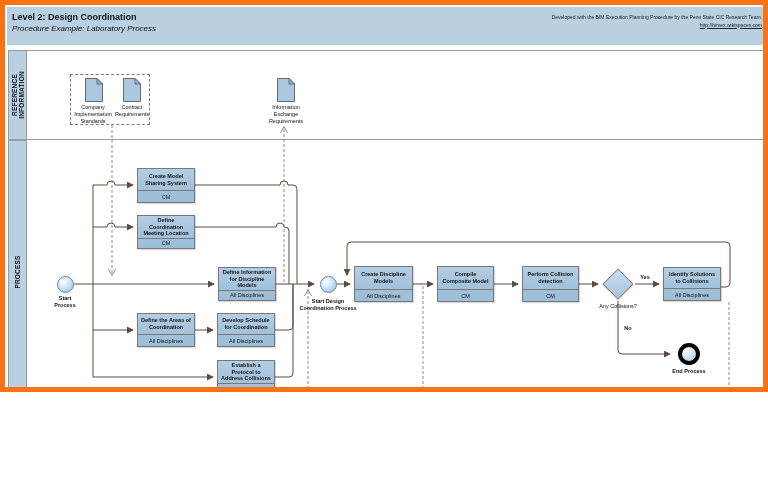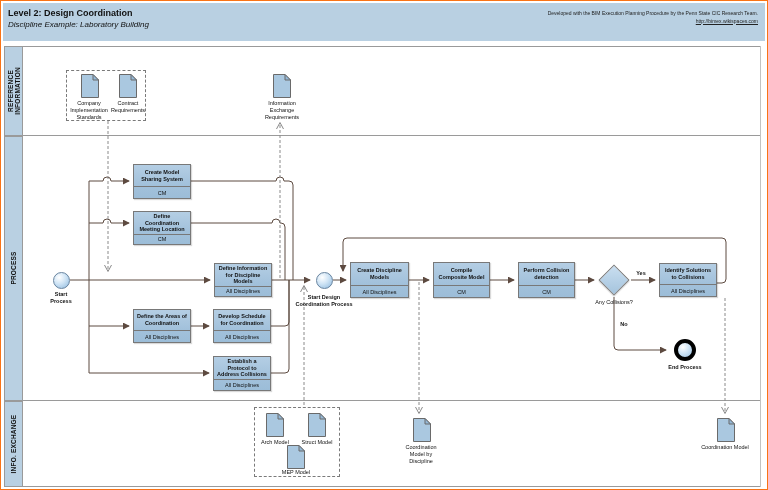--- a/index.html
+++ b/index.html
@@ -1,18 +1,18 @@
 <!DOCTYPE html>
 <html><head>
 <meta charset="utf-8">
 <style>
   html,body{margin:0;padding:0;background:#fff;}
   #page{
-    position:relative; width:768px; height:490px;
-    border:1px solid #f97316; box-sizing:border-box;
+    position:relative; width:768px; height:392px;
+    border:5px solid #f97316; box-sizing:border-box;
     font-family:"Liberation Sans", sans-serif; color:#111;
     overflow:hidden; background:#fff;padding-left:10px;
   }
   
   .header{position:absolute; left:2px; top:2px; width:762px; height:38px; background:#b9d0e2;}
   .hdr-title{position:absolute; left:5px; top:5px; font-size:9px; font-weight:bold;}
   .hdr-sub{position:absolute; left:5px; top:17px; font-size:8px; font-style:italic;}
   .hdr-credit{position:absolute; right:7px; top:7px; text-align:right; font-size:5px; line-height:1.5; color:#222;}
   .hdr-credit a{color:#222; text-decoration:underline;}
   
@@ -46,21 +46,21 @@
   .group{position:absolute; z-index:2; border:1px dashed #7a7a7a;}
   .doc{position:absolute; z-index:3; width:18px; height:24px;}
 </style>
 </head>
 <body>
 
 <div id="page">
 
   <div class="header">
     <div class="hdr-title">Level 2: Design Coordination</div>
-    <div class="hdr-sub">Discipline Example: Laboratory Building</div>
+    <div class="hdr-sub">Procedure Example: Laboratory Process</div>
     <div class="hdr-credit">
       <span>Developed with the BIM Execution Planning Procedure by the Penn State CIC Research Team.</span><br>
       <a href="#">http://bimex.wikispaces.com</a>
     </div>
   </div>
 
   <div class="lane-strip" style="top:45px;height:90px;"></div>
   <div class="lane-strip" style="top:135px;height:265px;"></div>
   <div class="lane-strip" style="top:400px;height:86px;"></div>
   <div class="lane-label" style="left:-17px;top:75px;width:60px;height:30px;">REFERENCE INFORMATION</div>

